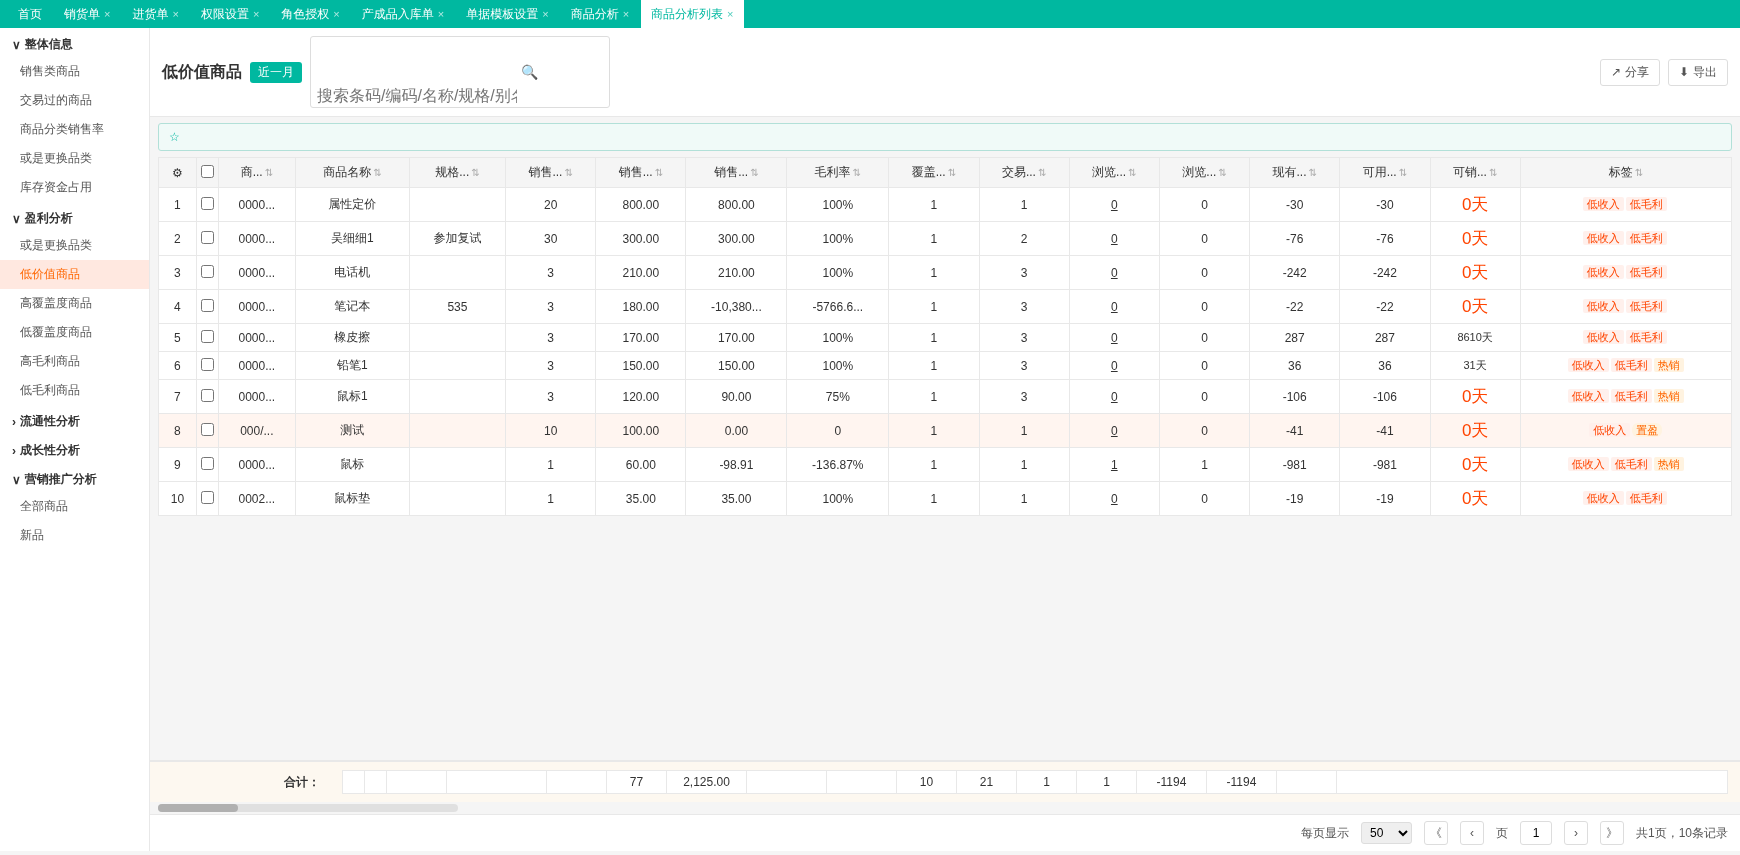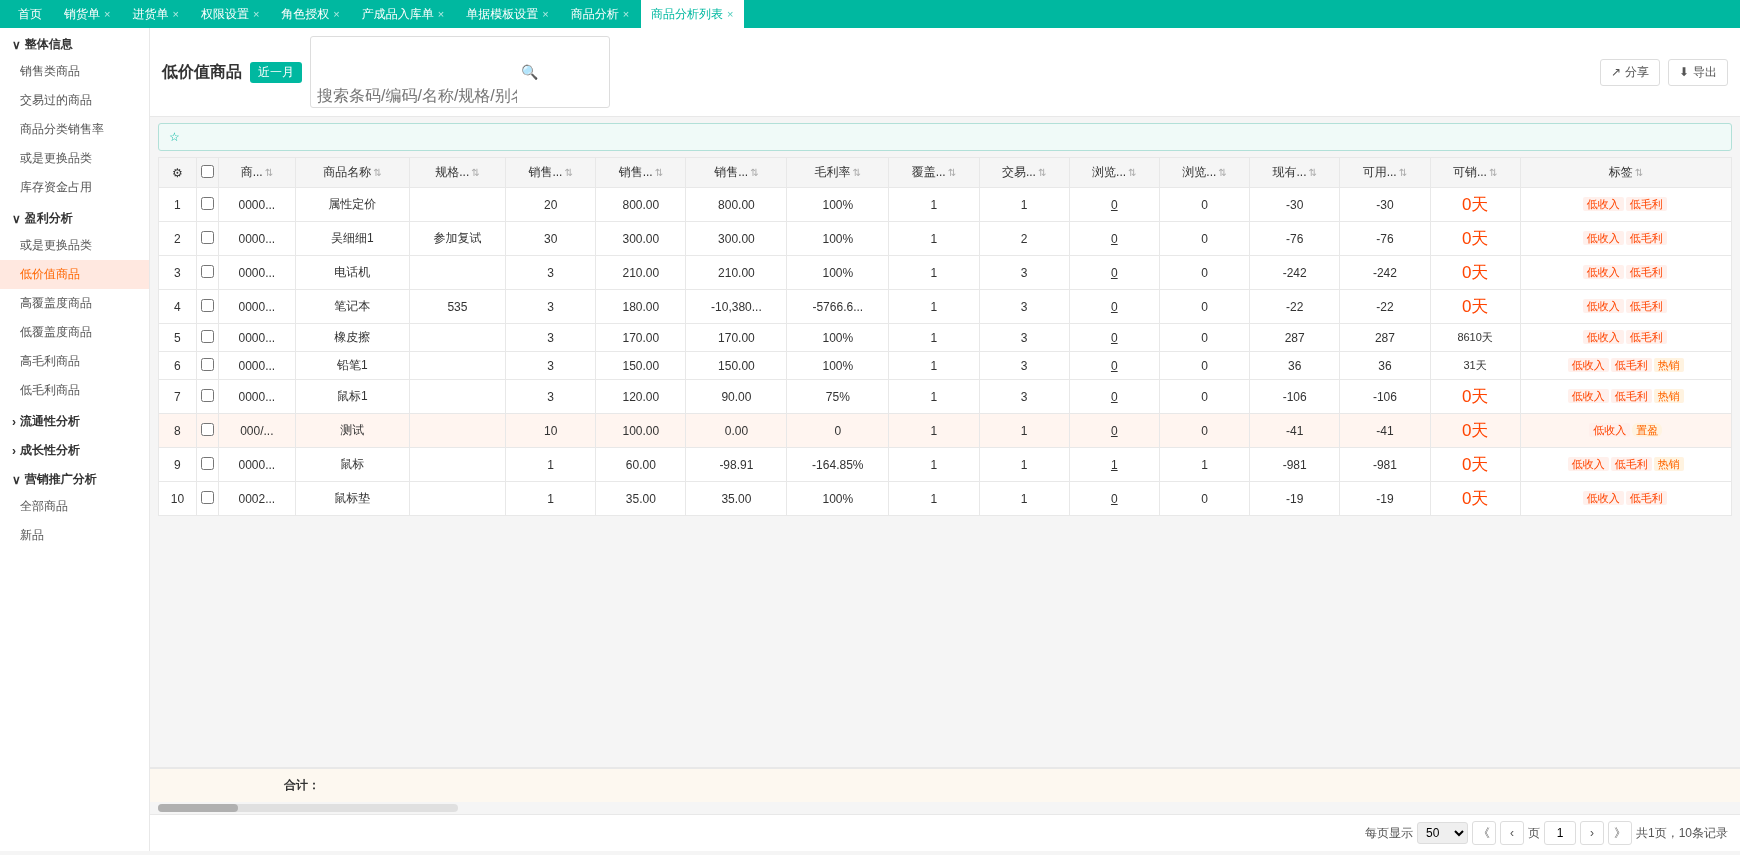--- a/index.html
+++ b/index.html
@@ -202,21 +202,21 @@
     }
 
     
     .pagination-bar {
       display: flex;
       align-items: center;
       justify-content: flex-end;
       padding: 6px 12px;
       background: #fff;
       border-top: 1px solid #e8e8e8;
-      gap: 4px;
+      gap: 12px;
     }
     .pagination-bar span { color: #555; font-size: 12px; }
     .page-size-select {
       border: 1px solid #ddd;
       border-radius: 3px;
       padding: 2px 4px;
       font-size: 12px;
     }
     .page-btn {
       border: 1px solid #ddd;
@@ -544,21 +544,21 @@
     </tr>
             <tr>
       <td>9</td>
       <td class="checkbox-cell"><input type="checkbox" style=""></td>
       <td>0000...</td>
       <td>鼠标</td>
       <td></td>
       <td>1</td>
       <td>60.00</td>
       <td>-98.91</td>
-      <td>-164.85%</td>
+      <td>-136.87%</td>
       <td>1</td>
       <td>1</td>
       <td><span class="link-underline">1</span></td>
       <td>1</td>
       <td>-981</td>
       <td>-981</td>
       <td><span class="days-0">0天</span></td>
       <td><span class="tag-low-income">低收入</span><span class="tag-low-income">低毛利</span><span class="tag-hot">热销</span></td>
     </tr>
             <tr>
@@ -579,20 +579,43 @@
       <td>-19</td>
       <td><span class="days-0">0天</span></td>
       <td><span class="tag-low-income">低收入</span><span class="tag-low-income">低毛利</span></td>
     </tr>
           </tbody>
       </table>
     </div>
 
     <div class="footer-total">
       <span class="total-label">合计：</span>
+      <table style="border-collapse:collapse; flex:1;">
+        <tbody>
+            <tr>
+          <td style="width:22px; border:1px solid #e8e8e8; padding:4px;"></td>
+          <td style="width:22px; border:1px solid #e8e8e8; padding:4px;"></td>
+          <td style="width:60px; border:1px solid #e8e8e8; padding:4px;"></td>
+          <td style="width:100px; border:1px solid #e8e8e8; padding:4px;"></td>
+          <td style="width:60px; border:1px solid #e8e8e8; padding:4px;"></td>
+          <td style="width:60px; border:1px solid #e8e8e8; padding:4px; text-align:center;">77</td>
+          <td style="width:80px; border:1px solid #e8e8e8; padding:4px; text-align:center;">2,125.00</td>
+          <td style="width:80px; border:1px solid #e8e8e8; padding:4px;"></td>
+          <td style="width:70px; border:1px solid #e8e8e8; padding:4px;"></td>
+          <td style="width:60px; border:1px solid #e8e8e8; padding:4px; text-align:center;">10</td>
+          <td style="width:60px; border:1px solid #e8e8e8; padding:4px; text-align:center;">21</td>
+          <td style="width:60px; border:1px solid #e8e8e8; padding:4px; text-align:center;">1</td>
+          <td style="width:60px; border:1px solid #e8e8e8; padding:4px; text-align:center;">1</td>
+          <td style="width:70px; border:1px solid #e8e8e8; padding:4px; text-align:center;">-1194</td>
+          <td style="width:70px; border:1px solid #e8e8e8; padding:4px; text-align:center;">-1194</td>
+          <td style="width:60px; border:1px solid #e8e8e8; padding:4px;"></td>
+          <td style="min-width:120px; border:1px solid #e8e8e8; padding:4px;"></td>
+        </tr>
+      </tbody>
+        </table>
     </div>
 
     <div class="footer-scroll">
       <div class="scroll-track">
         <div class="scroll-thumb"></div>
       </div>
     </div>
 
     <div class="pagination-bar">
       <span>每页显示</span>

